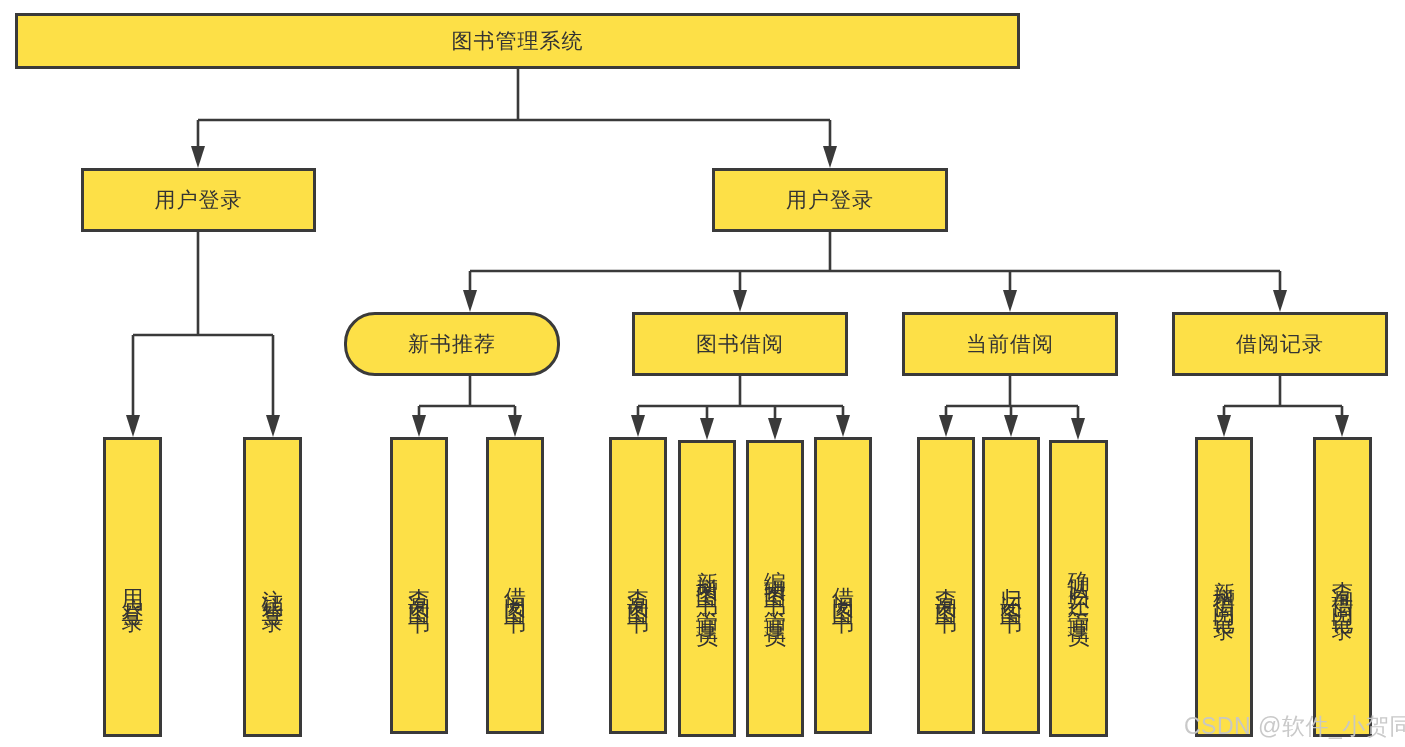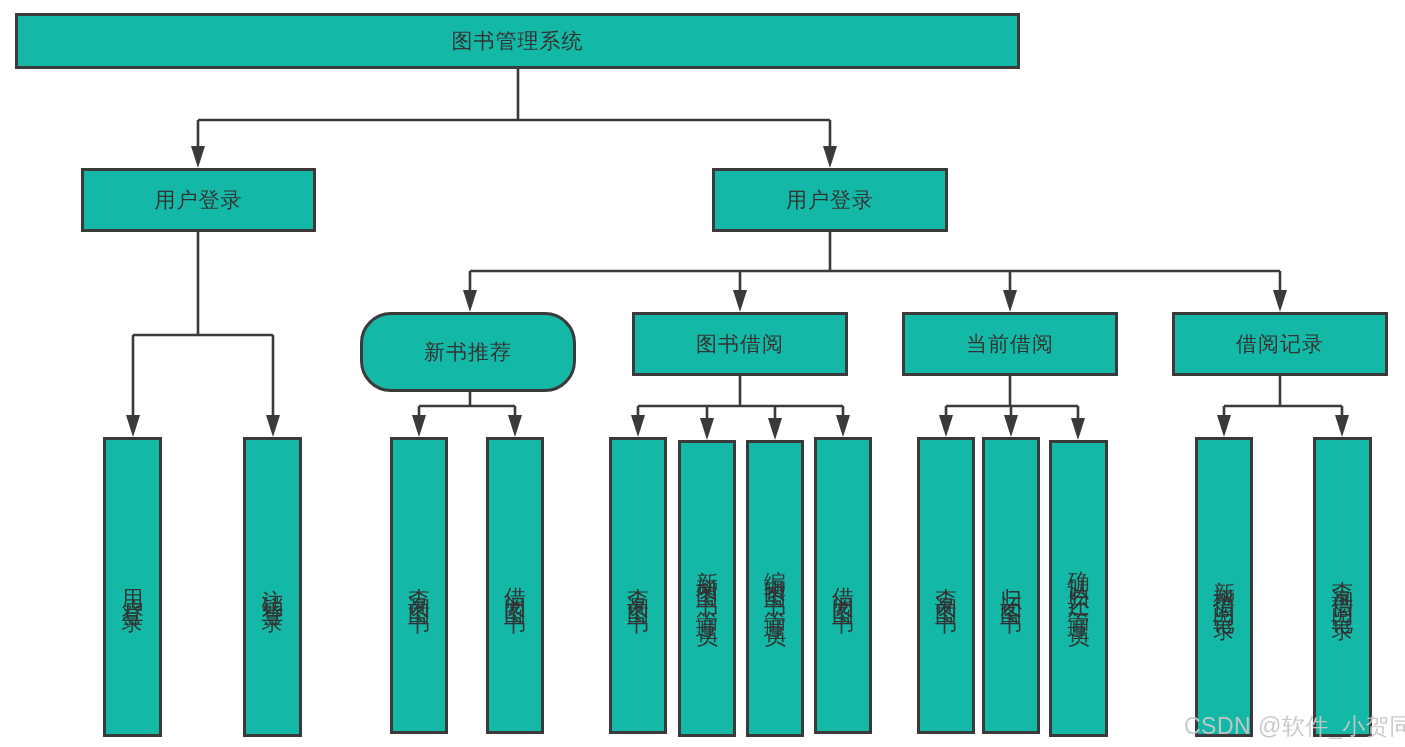--- a/index.html
+++ b/index.html
@@ -9,21 +9,21 @@
   body{font-family:"Liberation Sans", sans-serif;}
   .canvas{
     position:relative; width:1405px; height:747px;
     background:var(--background); overflow:hidden;
   }
   .wires{position:absolute; left:0; top:0; width:1405px; height:747px; pointer-events:none;}
   .wires path{stroke:var(--line); stroke-width:2.6; fill:none;}
   .wires polygon{fill:var(--line); stroke:none;}
   .box{
     position:absolute; box-sizing:border-box;
-    border:3px solid var(--line); background:#14b8a6;
+    border:3px solid var(--line); background:#fde047;
     display:flex; align-items:center; justify-content:center;
     color:var(--text);
   }
   .h{font-size:21px; letter-spacing:1px;}
   .v{font-size:22px;}
   .v .vtext{
     writing-mode:vertical-rl; text-orientation:mixed;
     letter-spacing:8px; line-height:1; white-space:nowrap;
   }
   .watermark{
@@ -98,21 +98,21 @@
     <span>图书管理系统</span>
   </div>
 
   <div class="box h" style="left:81px;top:168px;width:235px;height:64px;">
     <span>用户登录</span>
   </div>
   <div class="box h" style="left:712px;top:168px;width:236px;height:64px;">
     <span>用户登录</span>
   </div>
 
-  <div class="box h" style="left:360px;top:312px;width:216px;height:80px;border-radius:31px;">
+  <div class="box h" style="left:344px;top:312px;width:216px;height:64px;border-radius:31px;">
     <span>新书推荐</span>
   </div>
   <div class="box h" style="left:632px;top:312px;width:216px;height:64px;">
     <span>图书借阅</span>
   </div>
   <div class="box h" style="left:902px;top:312px;width:216px;height:64px;">
     <span>当前借阅</span>
   </div>
   <div class="box h" style="left:1172px;top:312px;width:216px;height:64px;">
     <span>借阅记录</span>

